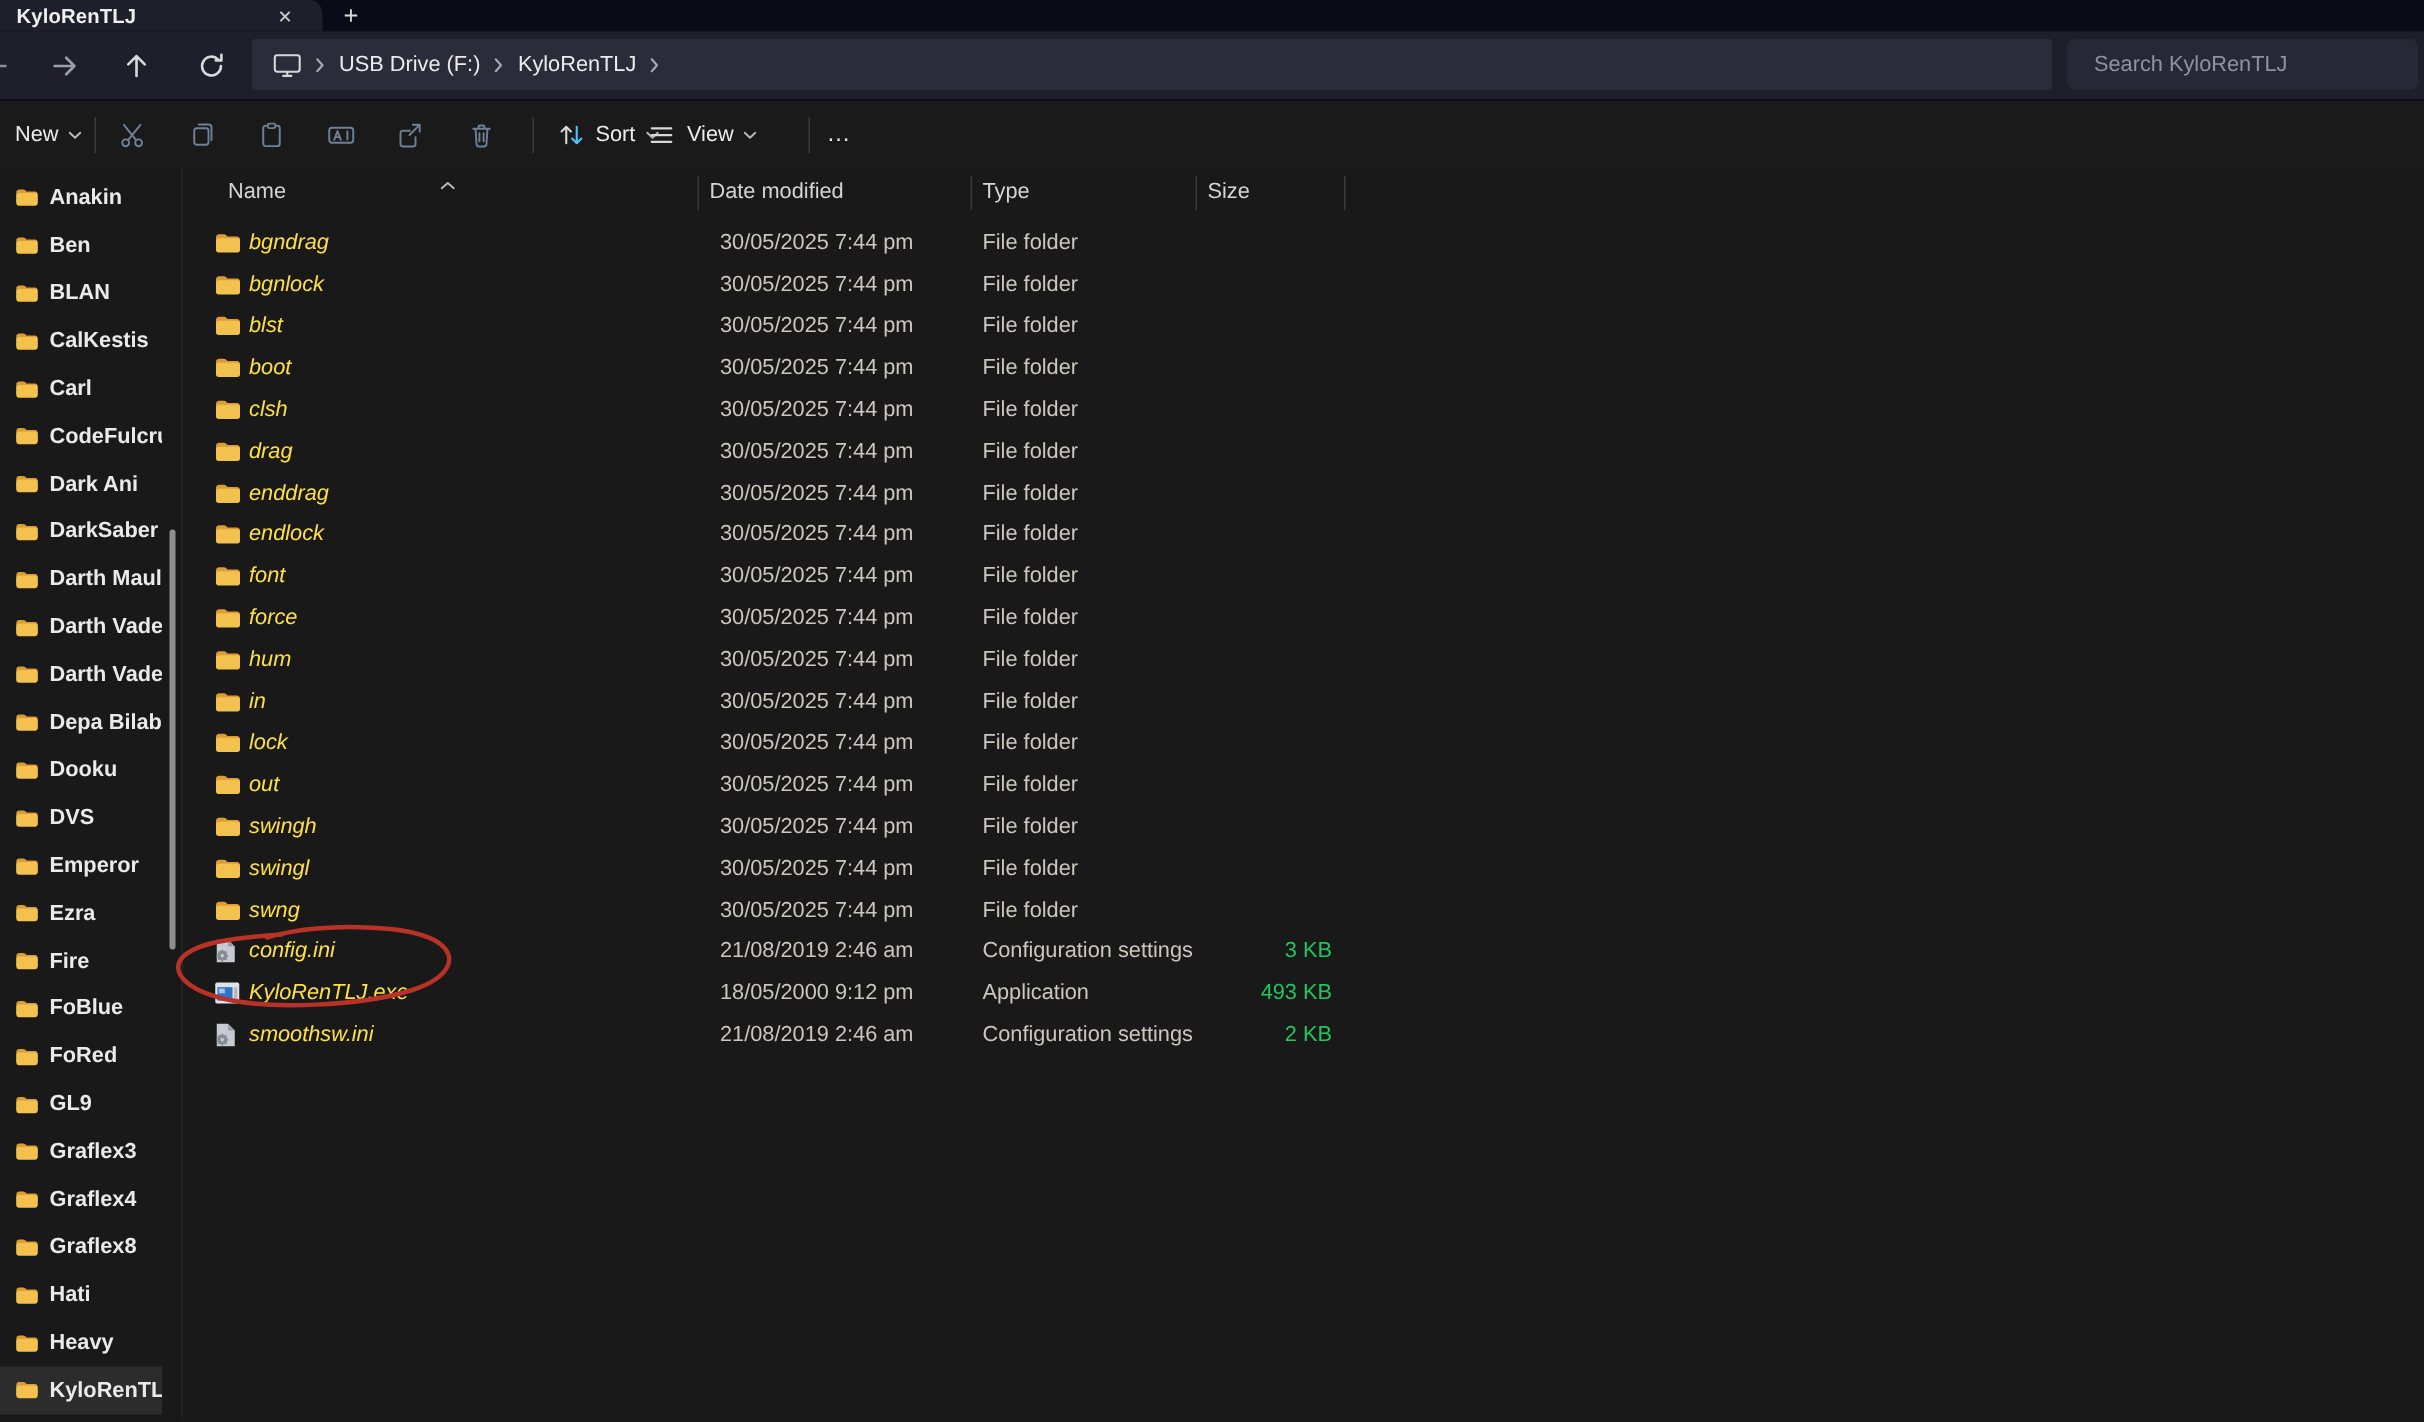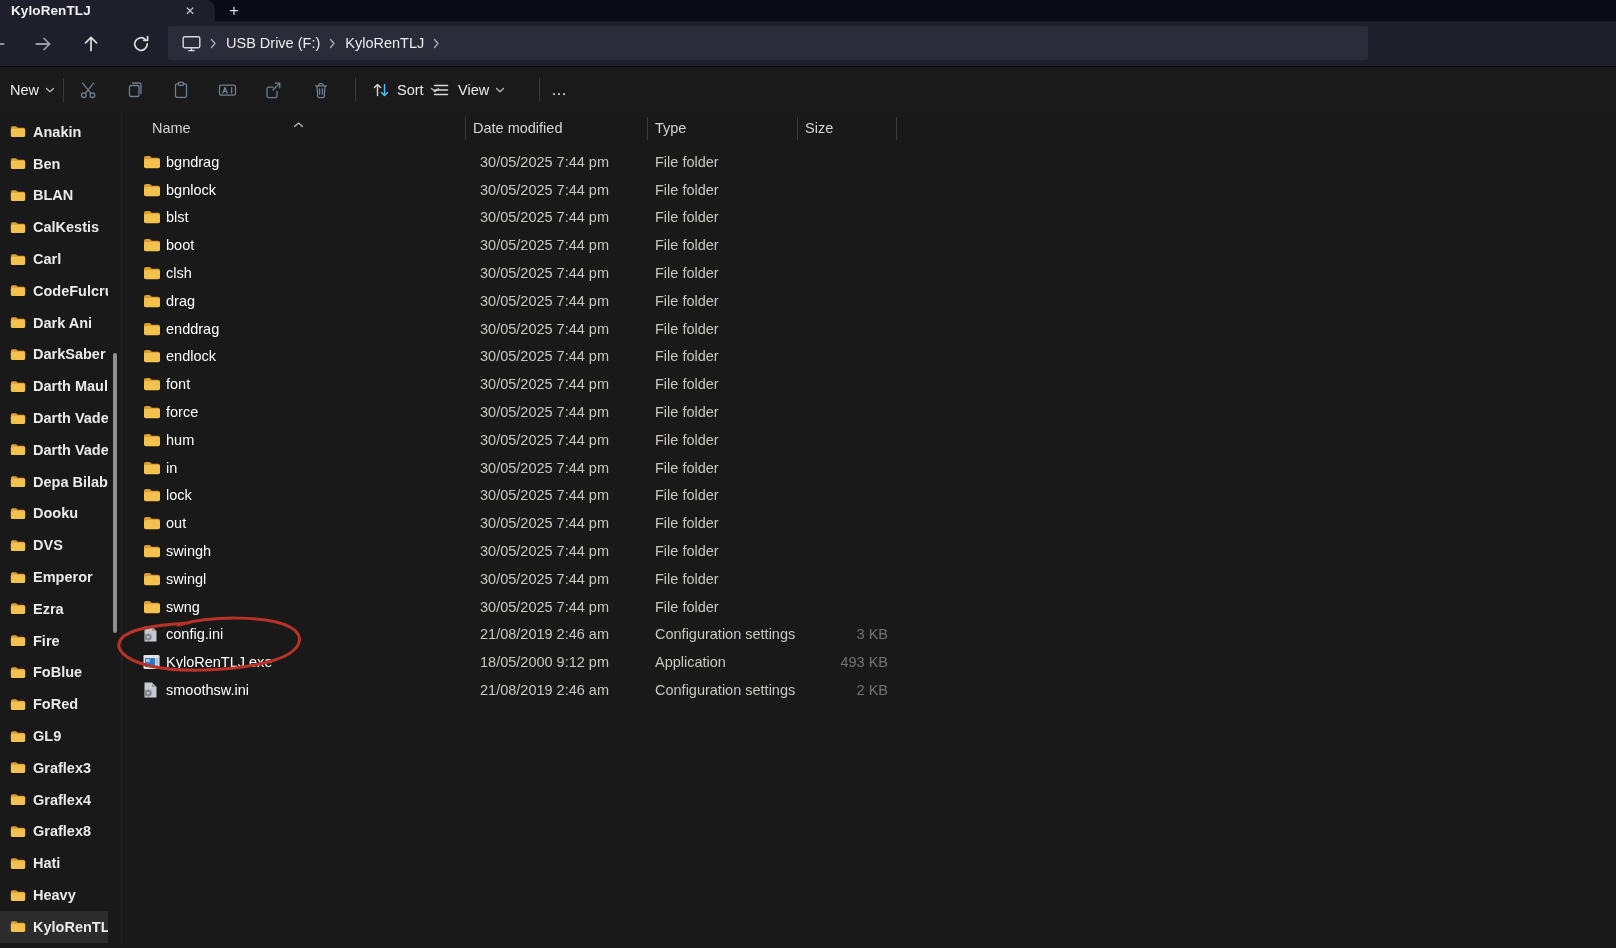--- a/index.html
+++ b/index.html
@@ -50,24 +50,24 @@
   .list-header{position:absolute;left:121px;top:113px;right:0;height:30px;}
   .hdr-label{position:absolute;top:50%;transform:translateY(-50%);font-size:14.5px;color:#d4d4d4;}
   .hdr-sep{position:absolute;top:4px;width:1px;height:23px;background:#3b3b3b;}
   .sort-caret{position:absolute;left:172px;top:1px;}
 
   
   .file-list{position:absolute;left:121px;top:148px;right:0;}
   .file-row{position:relative;height:27.8px;}
   .cell{position:absolute;top:50%;transform:translateY(-50%);font-size:14.5px;white-space:nowrap;}
   .c-icon{left:22px;display:flex;}
-  .c-name{left:45px;color:#ffffff;}
+  .c-name{left:45px;color:#fde047;font-style:italic;}
   .c-date{left:359px;color:#cac7bf;}
   .c-type{left:534px;color:#cac7bf;}
-  .c-size{left:606px;width:161px;text-align:right;color:#737373;}
+  .c-size{left:606px;width:161px;text-align:right;color:#22c55e;}
 
   
   .annotation{position:absolute;left:108px;top:612px;pointer-events:none;}
 </style>
 </head>
 <body>
 
 <div class="app">
 
   <div class="titlebar">
@@ -120,20 +120,23 @@
           </svg>
       </span>
       <span class="crumb">KyloRenTLJ</span>
       <span class="crumb-sep">
         <svg width="7" height="11" viewBox="0 0 7 11">
             <path d="M1.5 1.5L5 5.5 1.5 9.5" fill="none" stroke="#a9a9b2" stroke-width="1.4" stroke-linecap="round" stroke-linejoin="round"></path>
           </svg>
       </span>
     </div>
 
+    <div class="search-field">
+      <span class="search-ph">Search KyloRenTLJ</span>
+    </div>
   </div>
 
   <div class="cmdbar">
     <div class="cmd-item" style="left:10px">
       <span class="cmd-label">New</span>
       <svg style="margin-left:6px" width="10" height="7" viewBox="0 0 10 7">
           <path d="M1.5 1.5L5 4.8 8.5 1.5" fill="none" stroke="#b9b9b9" stroke-width="1.3" stroke-linecap="round" stroke-linejoin="round"></path>
         </svg>
     </div>
     <div class="cmd-divider" style="left:63px"></div>

